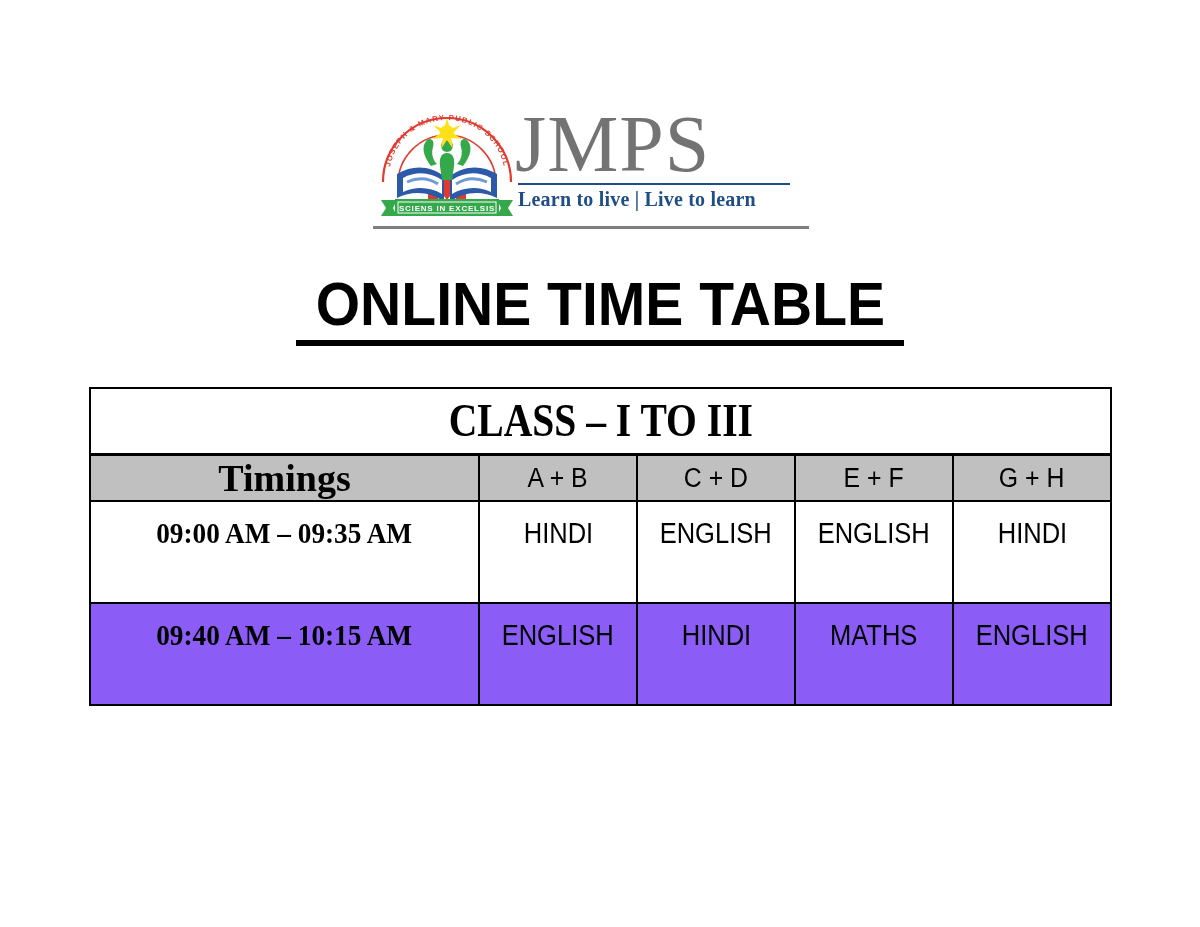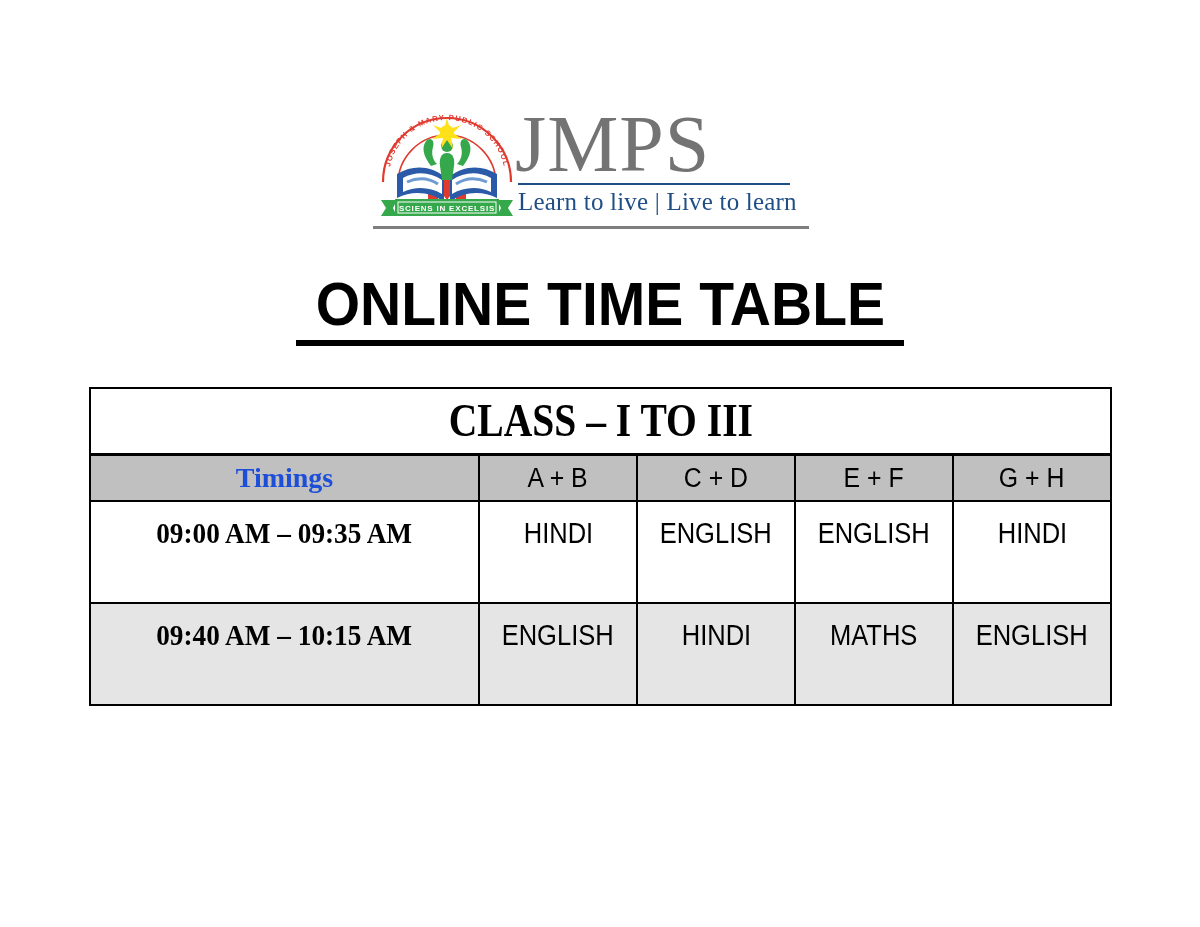--- a/index.html
+++ b/index.html
@@ -55,22 +55,22 @@
   }
   .jmps-rule {
     height: 2px;
     background: #1F4E87;
     width: 272px;
     margin-top: 1px;
     margin-left: 3px;
   }
   .jmps-tagline {
     font-family: "Liberation Serif", "DejaVu Serif", serif;
-    font-size: 25px;
-    font-weight: normal;
+    font-size: 20px;
+    font-weight: bold;
     color: #1F4E87;
     letter-spacing: 0.2px;
     margin-top: 3px;
     margin-left: 3px;
     white-space: nowrap;
   }
   .logo-underline {
     position: absolute;
     left: 0;
     top: 122px;
@@ -148,41 +148,41 @@
   
   tr.header-row td {
     background: #c0c0c0;
     height: 44px;
     vertical-align: middle;
     text-align: center;
   }
   .hdr-timings {
     font-family: "Liberation Serif", "DejaVu Serif", serif;
     font-weight: bold;
-    font-size: 28px;
-    color: #1d4ed8;
+    font-size: 38px;
+    color: #000000;
     line-height: 1;
   }
   .hdr-sub {
     font-family: "Liberation Sans Narrow", "Liberation Sans", sans-serif;
     font-weight: 400;
     font-size: 27px;
     color: #000;
     line-height: 1;
     transform: scaleX(0.92);
     display: inline-block;
   }
 
   
   tr.body-row td {
     height: 84px;
     text-align: center;
     padding-top: 16px;
   }
-  tr.body-row.shaded td { background: #e5e5e5; }
+  tr.body-row.shaded td { background: #8b5cf6; }
   .time-text {
     font-family: "Liberation Serif", "DejaVu Serif", serif;
     font-weight: bold;
     font-size: 29px;
     color: #000;
     line-height: 1.05;
     white-space: nowrap;
     transform: scaleX(0.94);
     display: inline-block;
   }

